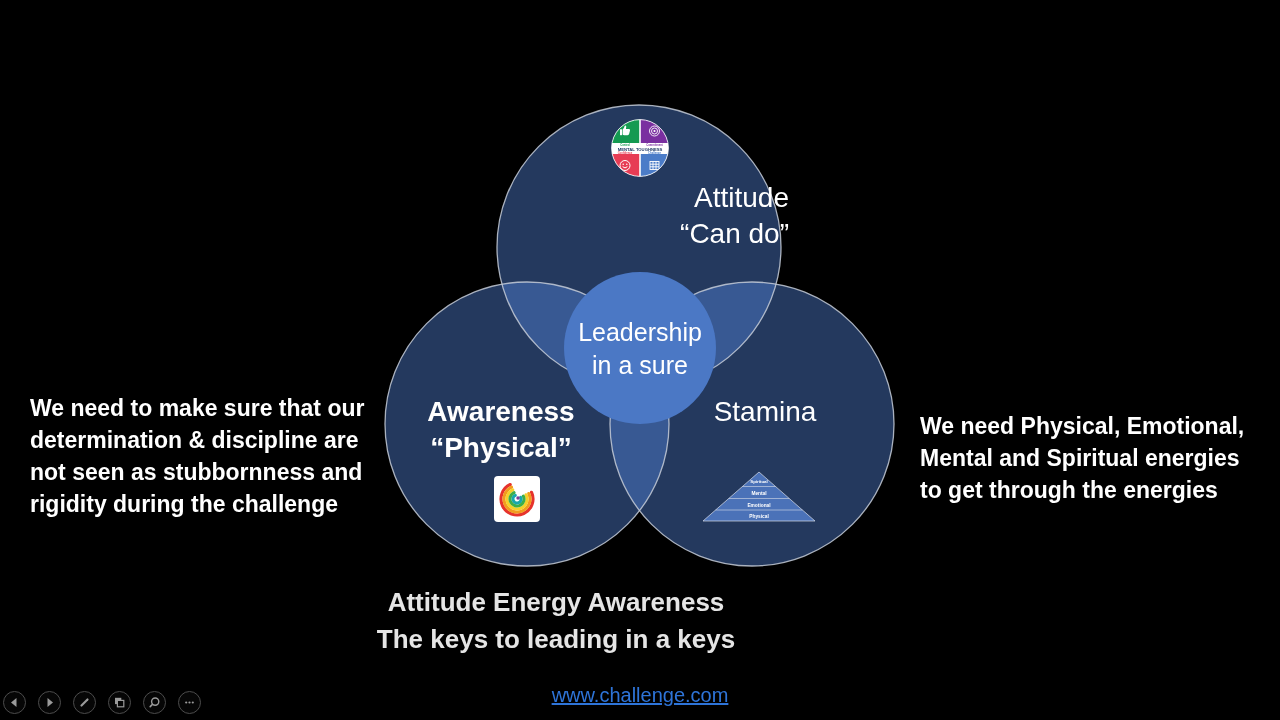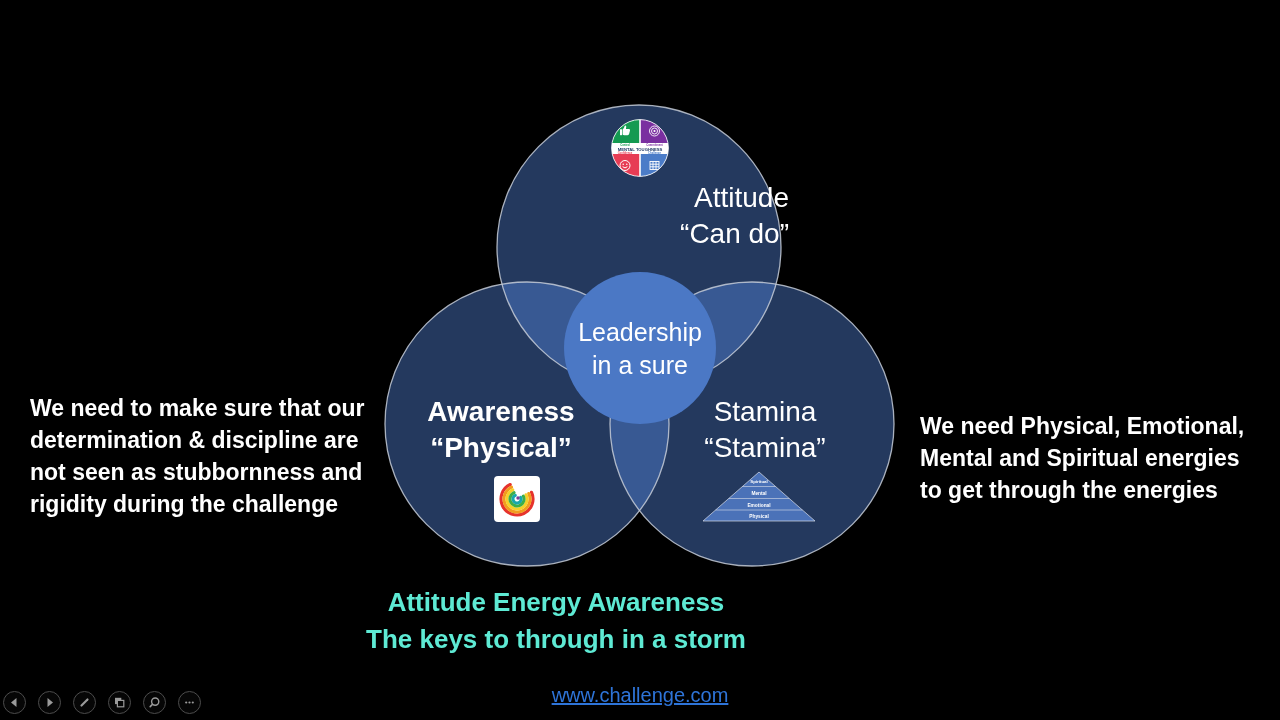--- a/index.html
+++ b/index.html
@@ -29,21 +29,21 @@
     text-align: center; color: #fff;
     font-size: 25px; line-height: 33px; font-weight: 400;
   }
 
   .note {
     color: #fff; font-size: 23px; line-height: 32px; font-weight: 600;
   }
 
   .caption {
     left: 0; top: 584px; width: 1112px;
-    text-align: center; color: #5eead4;
+    text-align: center; color: #e5e5e5;
     font-size: 26px; line-height: 37px; font-weight: 600;
   }
 
   .link-row { left: 0; top: 684px; width: 1280px; text-align: center; }
   .site-link {
     color: #2E74D8; font-size: 20px;
     text-decoration: underline; cursor: pointer;
   }
 
   .controls {
@@ -141,21 +141,20 @@
     <div>in a sure</div>
   </div>
 
   <div class="abs circle-label" style="left:351px; top:394px; width:300px;font-weight:bold;">
     <div>Awareness</div>
     <div>“Physical”</div>
   </div>
 
   <div class="abs circle-label" style="left:615px; top:394px; width:300px;">
     <div>Stamina</div>
-    <div>“Stamina”</div>
   </div>
 
   <svg class="abs swirl-box" style="left:494px; top:476px;" width="46" height="46" viewBox="0 0 46 46">
     <g fill="none" stroke-width="3.1" stroke-linecap="round" transform="rotate(-25 23 23)">
       <path d="M23 7 A16 16 0 1 0 39 23" stroke="#E6332C"></path>
       <path d="M23 10 A13 13 0 1 0 36 23" stroke="#F29C1F"></path>
       <path d="M23 13 A10 10 0 1 0 33 23" stroke="#F5D02A"></path>
       <path d="M23 16 A7 7 0 1 0 30 23" stroke="#3FAE49"></path>
       <path d="M23 19 A4 4 0 1 0 27 23" stroke="#18A7AD"></path>
     </g>
@@ -185,21 +184,21 @@
   </div>
 
   <div class="abs note" style="left:920px; top:410px; width:335px;">
     <div>We need Physical, Emotional,</div>
     <div>Mental and Spiritual energies</div>
     <div>to get through the energies</div>
   </div>
 
   <div class="abs caption">
     <div>Attitude Energy Awareness</div>
-    <div>The keys to through in a storm</div>
+    <div>The keys to leading in a keys</div>
   </div>
 
   <div class="abs link-row">
     <a class="site-link">www.challenge.com</a>
   </div>
 
   <div class="abs controls">
     <button class="ctrl-btn">
       <svg width="13" height="13" viewBox="0 0 13 13">
         <polygon points="8.5,2 3,6.5 8.5,11" fill="#9b9b9b"></polygon>

